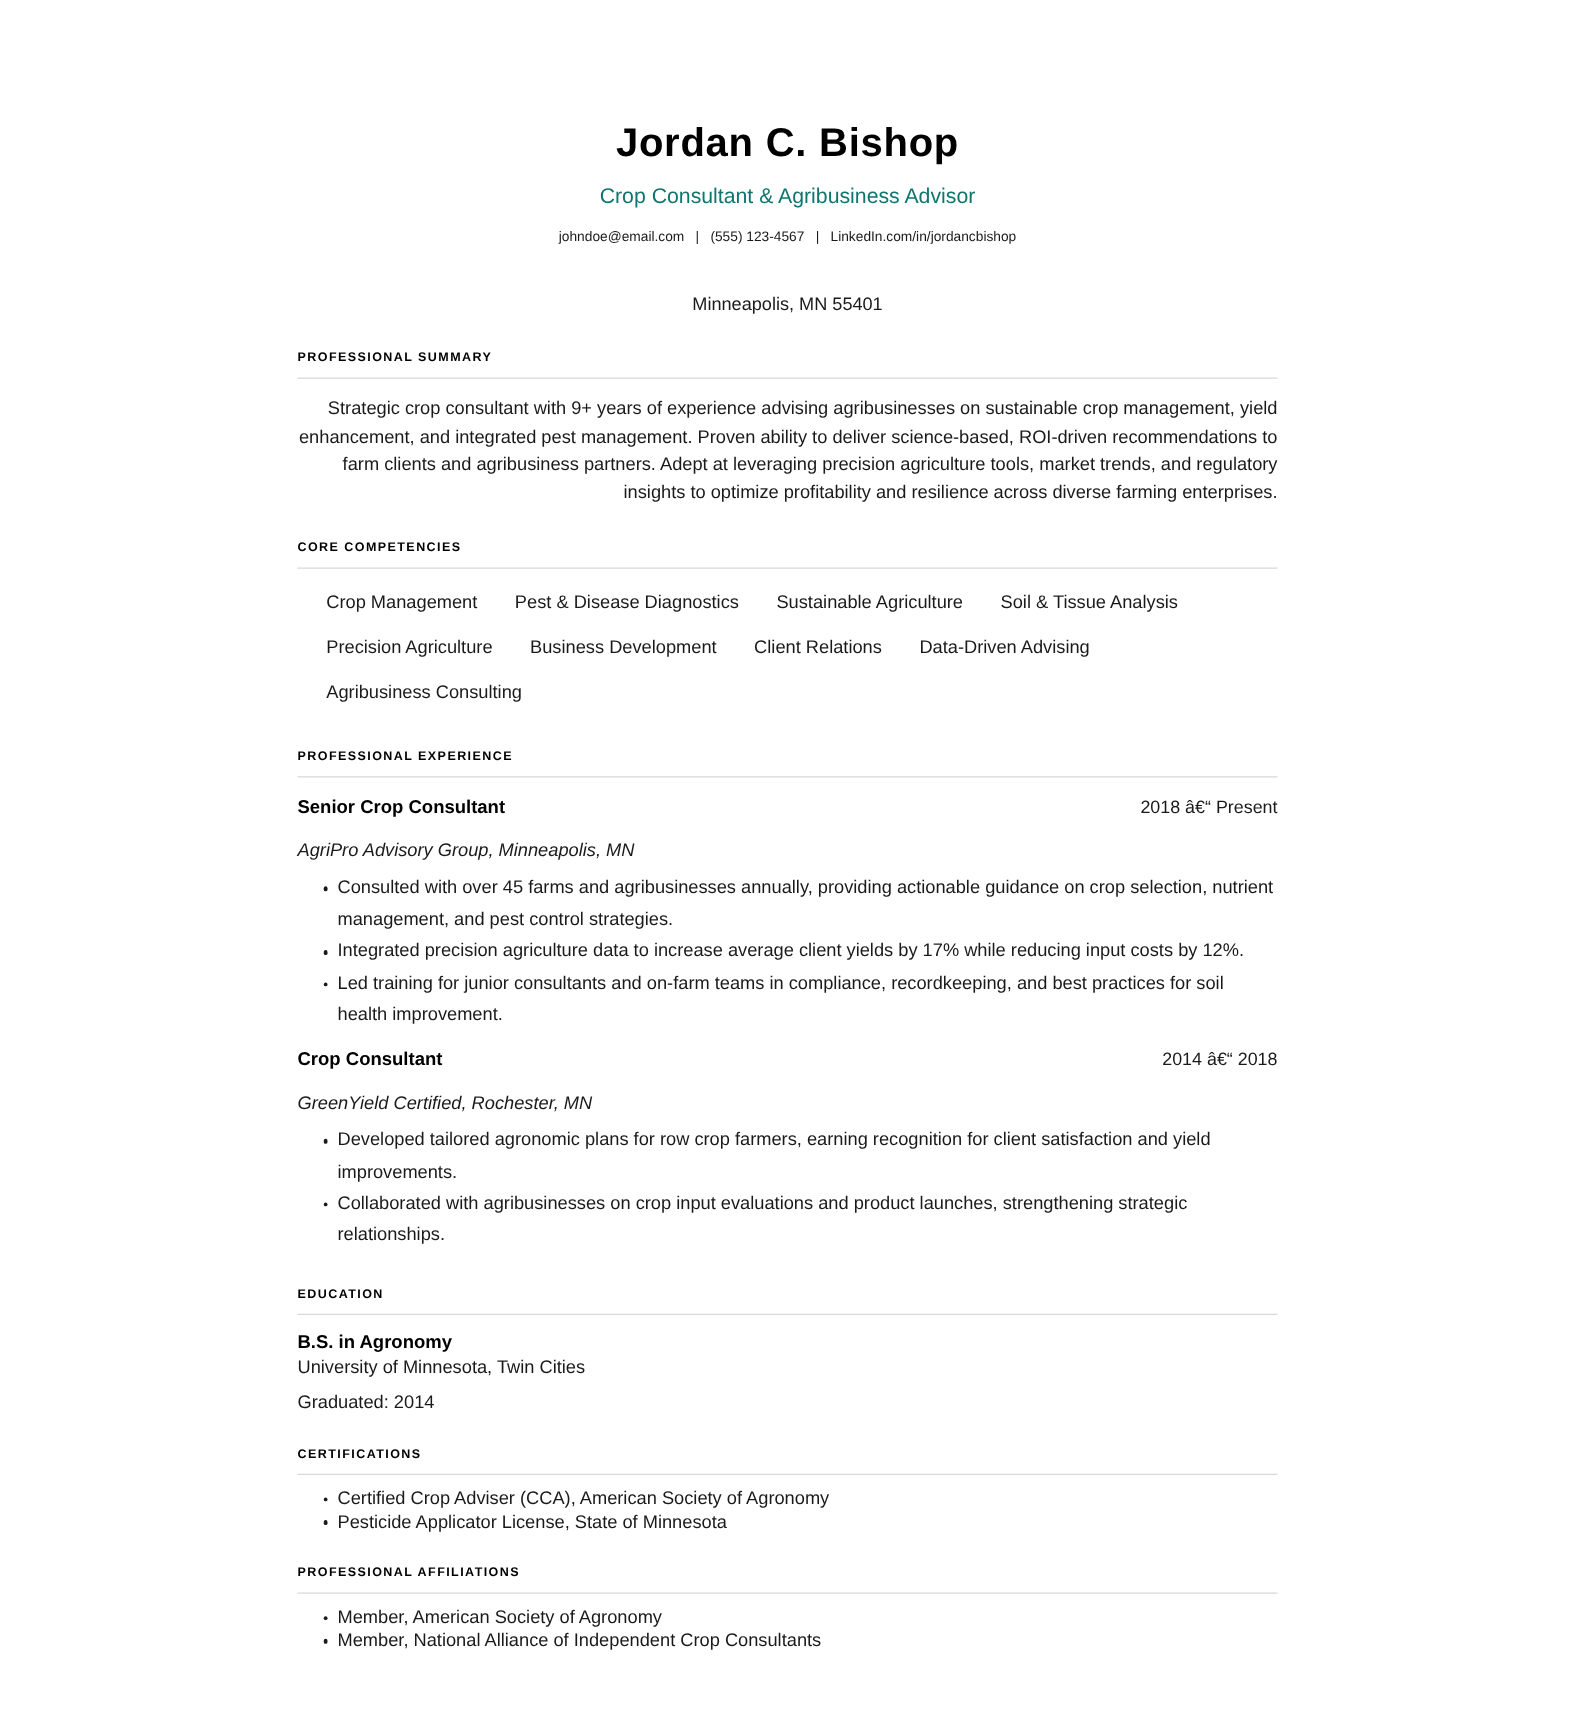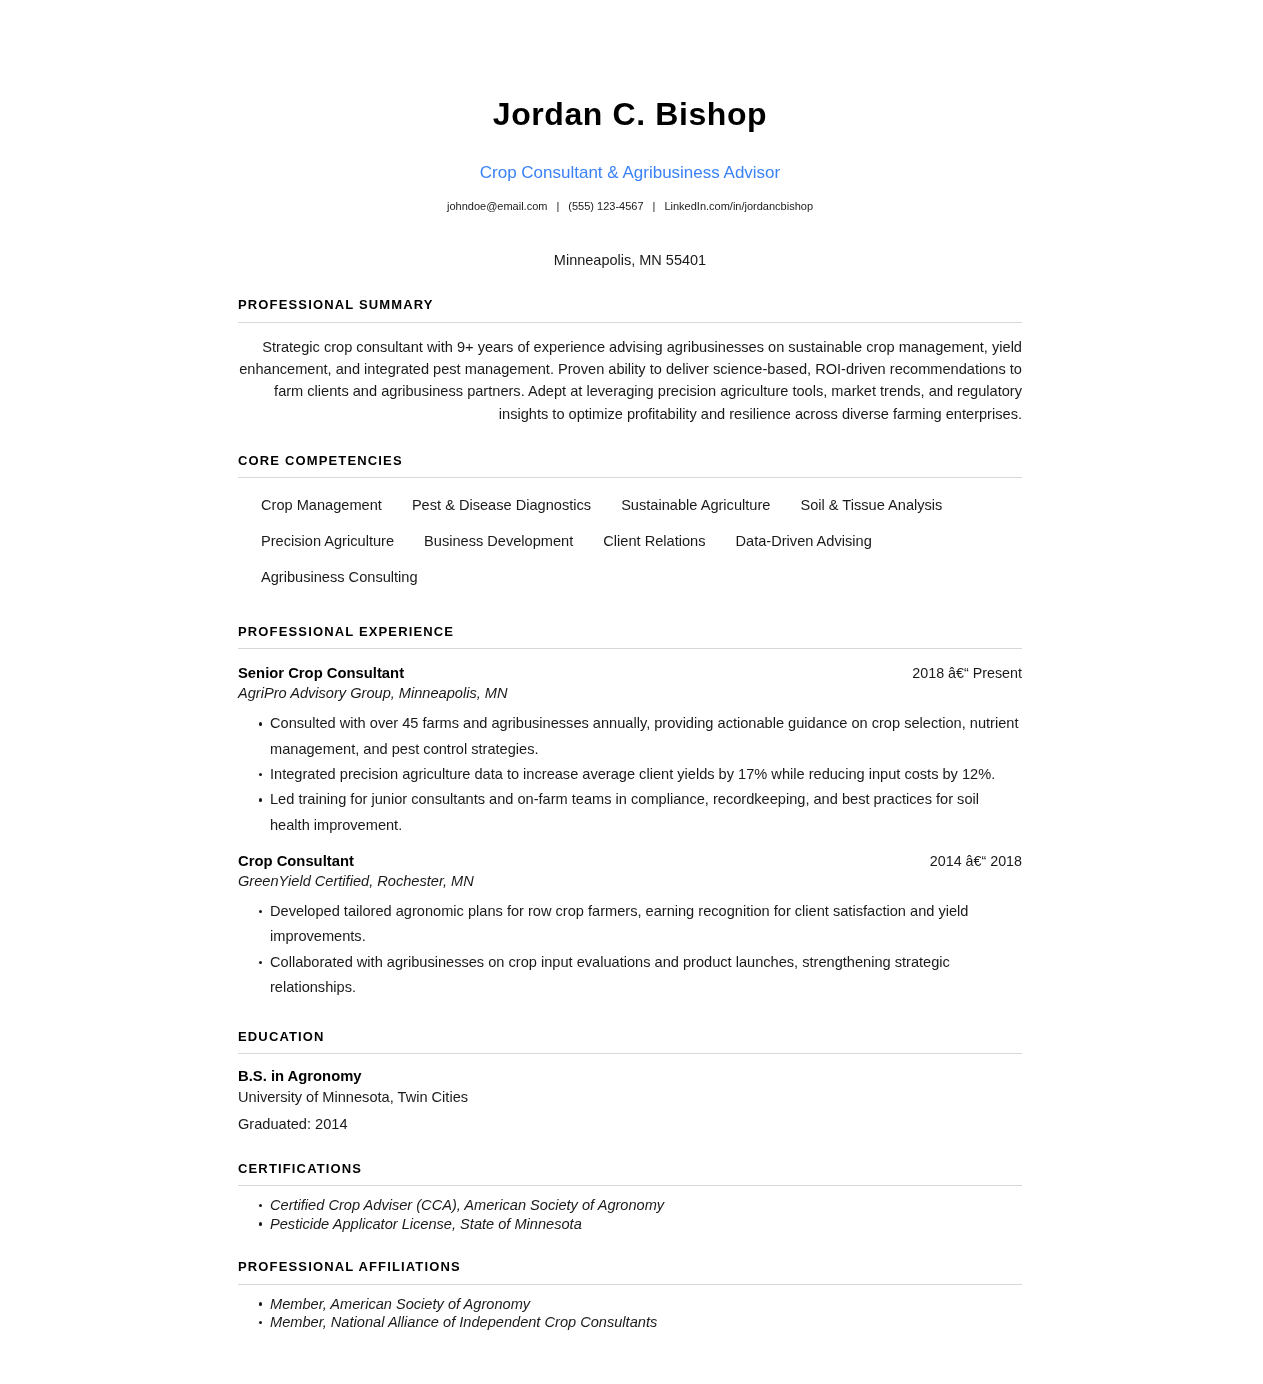--- a/index.html
+++ b/index.html
@@ -34,22 +34,22 @@
     font-size: 32px;
     font-weight: bold;
     letter-spacing: 0.6px;
     line-height: 1.18;
     color: #000000;
   }
   .hdr-title {
     font-size: 17px;
     font-weight: normal;
     line-height: 1.35;
-    margin-top: 28px;
-    color: #3b82f6;
+    margin-top: 12px;
+    color: #0f766e;
   }
   .hdr-contact {
     font-size: 11px;
     line-height: 1.45;
     margin-top: 14px;
     color: #1a1a1a;
   }
   .sep {
     display: inline-block;
     padding: 0 9px;
@@ -59,21 +59,21 @@
     font-size: 14.5px;
     line-height: 1.3;
     color: #1a1a1a;
     margin-top: 36px;
   }
 
   
   .section { margin-top: 28px; }
   .section.tight { margin-top: 26px; }
   .sec-head {
-    font-size: 13px;
+    font-size: 10px;
     font-weight: bold;
     letter-spacing: 1.15px;
     color: #000000;
     text-transform: uppercase;
     line-height: 1.2;
   }
   .sec-rule {
     border-bottom: 1px solid #d8d8d8;
     margin-top: 9px;
   }
@@ -121,21 +121,21 @@
     color: #1a1a1a;
     line-height: 1.3;
     white-space: pre;
     text-align: left;
   }
   .job-org {
     font-size: 14.6px;
     font-style: italic;
     color: #1a1a1a;
     line-height: 1.35;
-    margin-top: 1px;
+    margin-top: 15px;
   }
 
   ul.bullets {
     margin: 7px 0 0 0;
     padding-left: 21px;
     list-style: none;
   }
   ul.bullets > li {
     position: relative;
     font-size: 14.6px;
@@ -149,21 +149,21 @@
     position: absolute;
     left: 0;
     top: 11px;
     width: 3.4px;
     height: 3.4px;
     border-radius: 50%;
     background: #1a1a1a;
   }
 
   
-  ul.bullets.compact { margin-top: 10px; font-style: italic; }
+  ul.bullets.compact { margin-top: 10px; }
   ul.bullets.compact > li {
     line-height: 1.27;
     margin-bottom: 0;
   }
   ul.bullets.compact > li::before { top: 7.5px; }
 
   
   .edu { margin-top: 13px; }
   .edu-degree {
     font-size: 14.8px;

